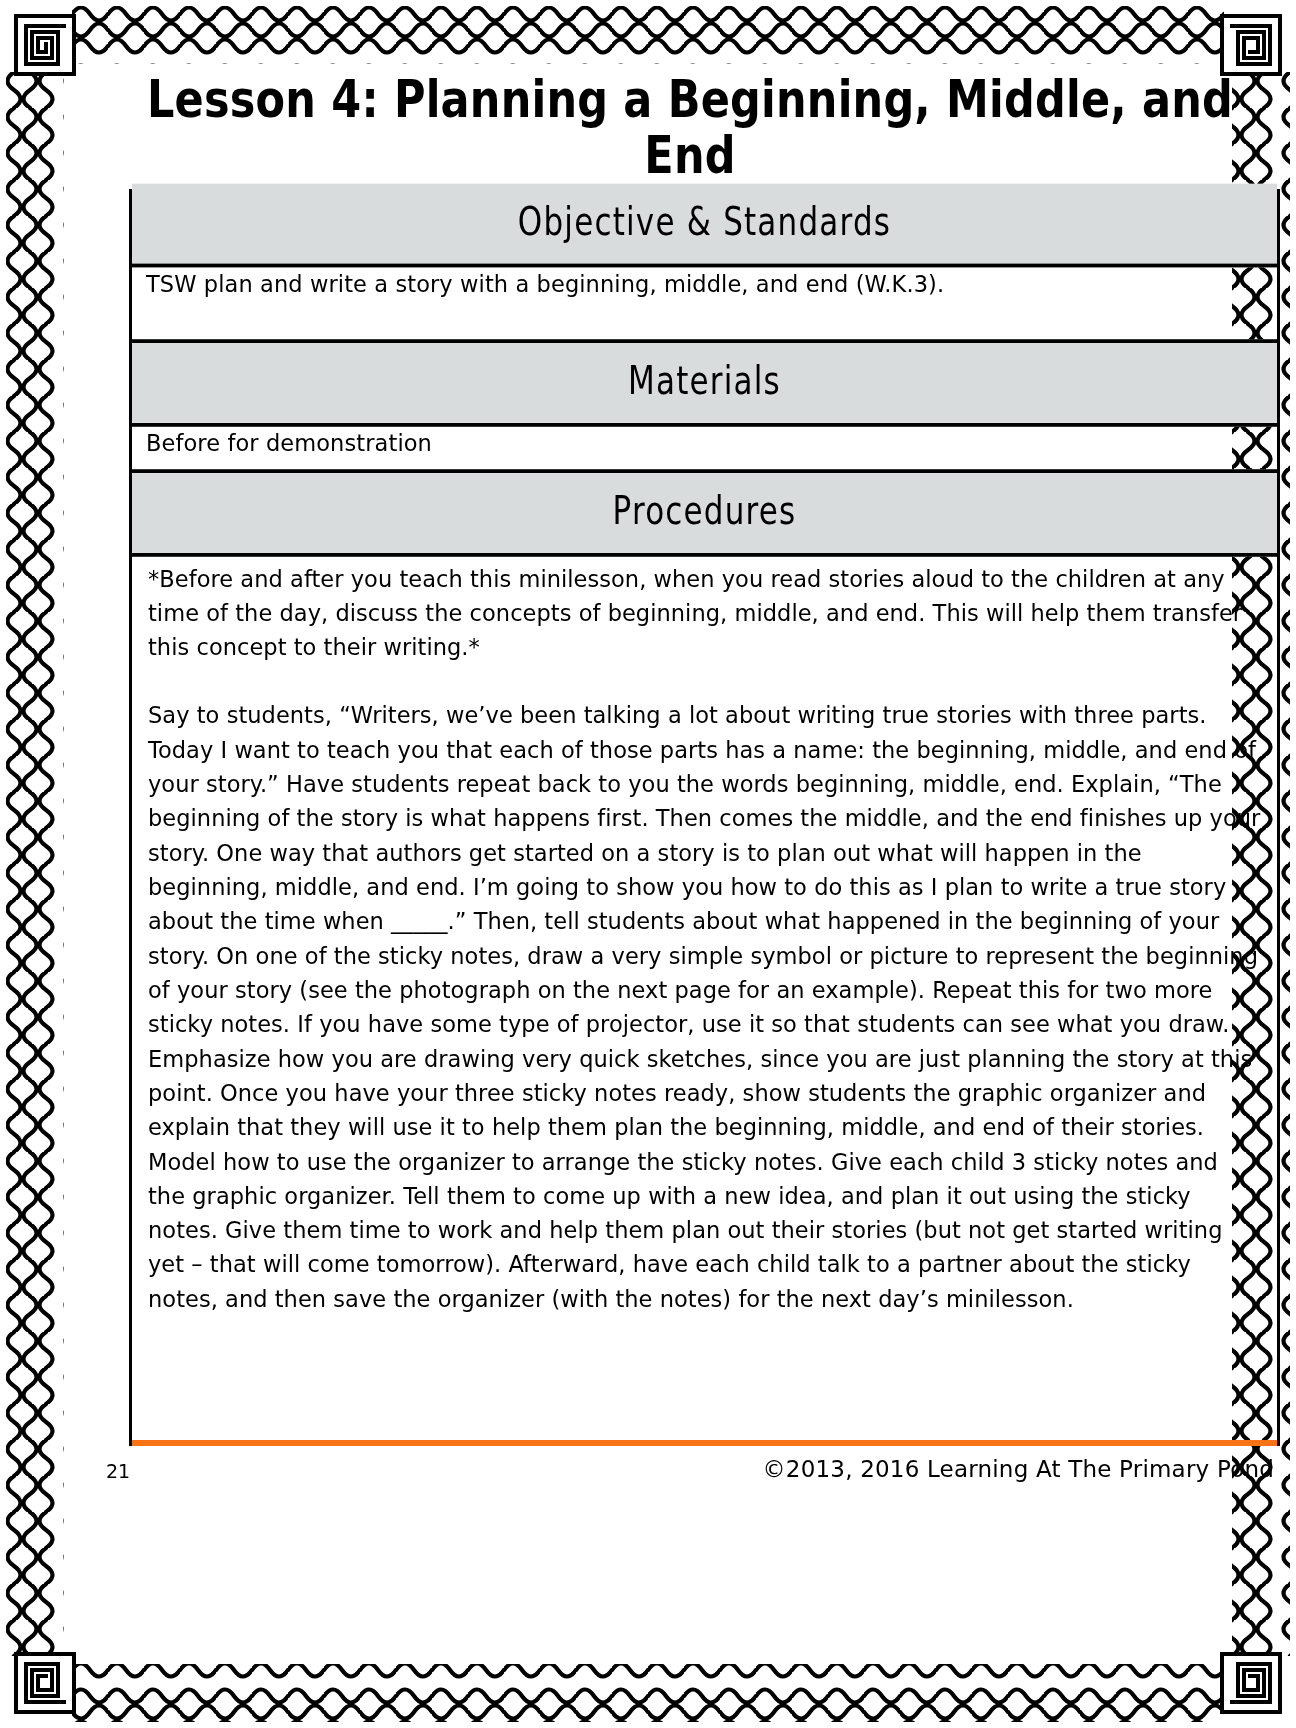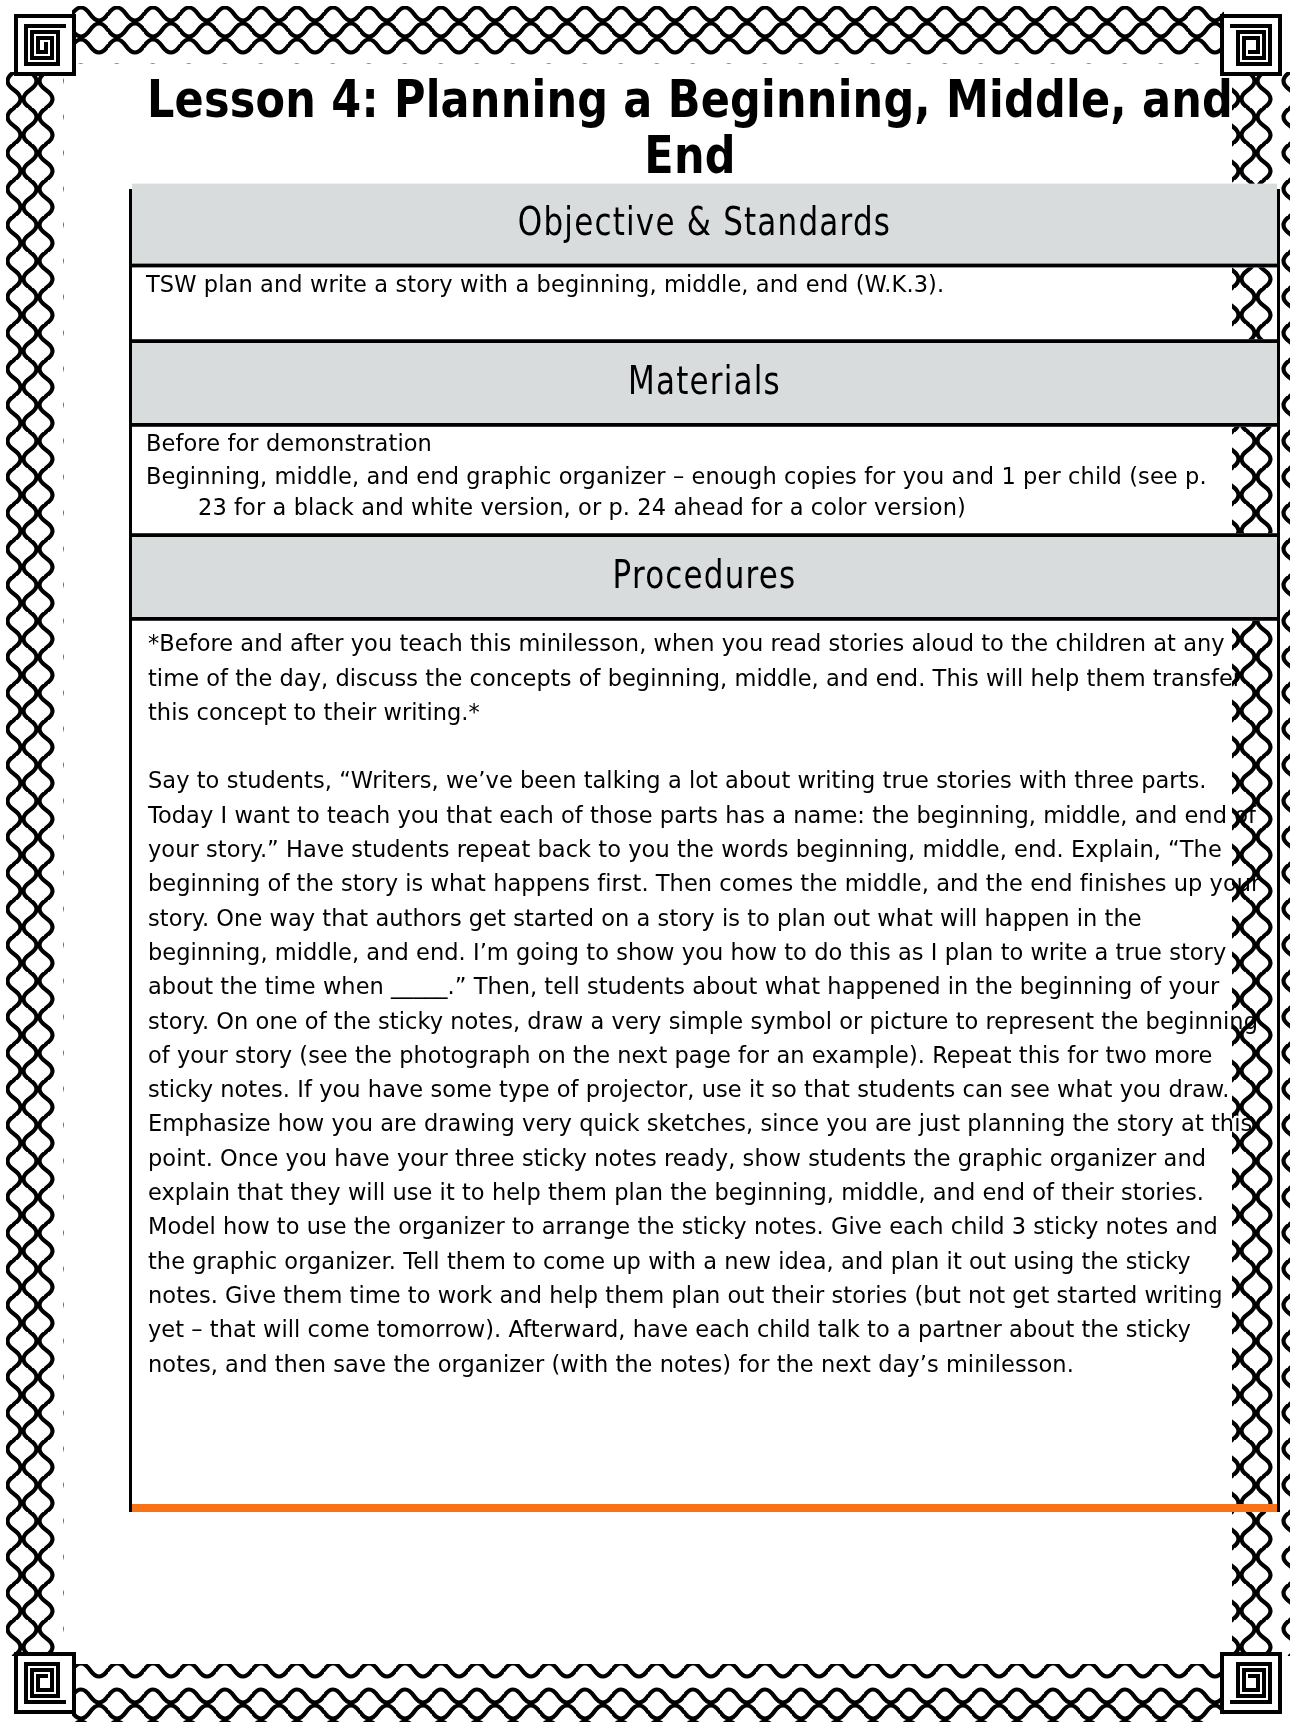--- a/index.html
+++ b/index.html
@@ -85,21 +85,21 @@
   }
   .section-body.objective { min-height: 62px; }
 
   .mat-line { margin: 0; }
   .mat-line.indent {
     padding-left: 52px;
   }
   .mat-item { margin: 0 0 1px 0; }
 
   .proc-body {
-    border-bottom: 8px solid #f97316;
+    border-bottom: 6px solid #f97316;
     padding: 14px 16px 22px 16px;
     font-size: 22.5px;
     line-height: 1.525;
     letter-spacing: 0.05px;
     min-height: 856px;
   }
   .proc-body p { margin: 0; }
   .proc-body p.spacer { height: 34px; }
 
   .footer {
@@ -175,29 +175,29 @@
     <div class="section-head first">Objective &amp; Standards</div>
     <div class="section-body objective">
       <p class="mat-line">TSW plan and write a story with a beginning, middle, and end (W.K.3).</p>
     </div>
 
     <div class="section-head">Materials</div>
     <div class="section-body">
       <div class="mat-item">
         <p class="mat-line">Before for demonstration</p>
       </div>
-      <div class="mat-item">
-        <p class="mat-line">Beginning, middle, and end graphic organizer – enough copies for you and 1 per child (see p.</p>
-        <p class="mat-line indent">23 for a black and white version, or p. 24 ahead for a color version)</p>
-      </div>
     </div>
 
     <div class="section-head">Procedures</div>
     <div class="proc-body">
       <p>*Before and after you teach this minilesson, when you read stories aloud to the children at any time of the day, discuss the concepts of beginning, middle, and end.  This will help them transfer this concept to their writing.*</p>
       <p class="spacer"></p>
       <p>Say to students, “Writers, we’ve been talking a lot about writing true stories with three parts.  Today I want to teach you that each of those parts has a name:  the beginning, middle, and end of your story.”  Have students repeat back to you the words beginning, middle, end.  Explain, “The beginning of the story is what happens first.  Then comes the middle, and the end finishes up your story.  One way that authors get started on a story is to plan out what will happen in the beginning, middle, and end.  I’m going to show you how to do this as I plan to write a true story about the time when _____.”  Then, tell students about what happened in the beginning of your story.  On one of the sticky notes, draw a very simple symbol or picture to represent the beginning of your story (see the photograph on the next page for an example).  Repeat this for two more sticky notes.  If you have some type of projector, use it so that students can see what you draw.  Emphasize how you are drawing very quick sketches, since you are just planning the story at this point.  Once you have your three sticky notes ready, show students the graphic organizer and explain that they will use it to help them plan the beginning, middle, and end of their stories.  Model how to use the organizer to arrange the sticky notes.  Give each child 3 sticky notes and the graphic organizer.  Tell them to come up with a new idea, and plan it out using the sticky notes.  Give them time to work and help them plan out their stories (but not get started writing yet – that will come tomorrow).  Afterward, have each child talk to a partner about the sticky notes, and then save the organizer (with the notes) for the next day’s minilesson.</p>
     </div>
 
   </div>
 
+  <div class="footer">
+    <span class="pagenum">21</span>
+    <span class="copy">©2013, 2016 Learning At The Primary Pond</span>
+  </div>
 
 </div>
 
 </body></html>

